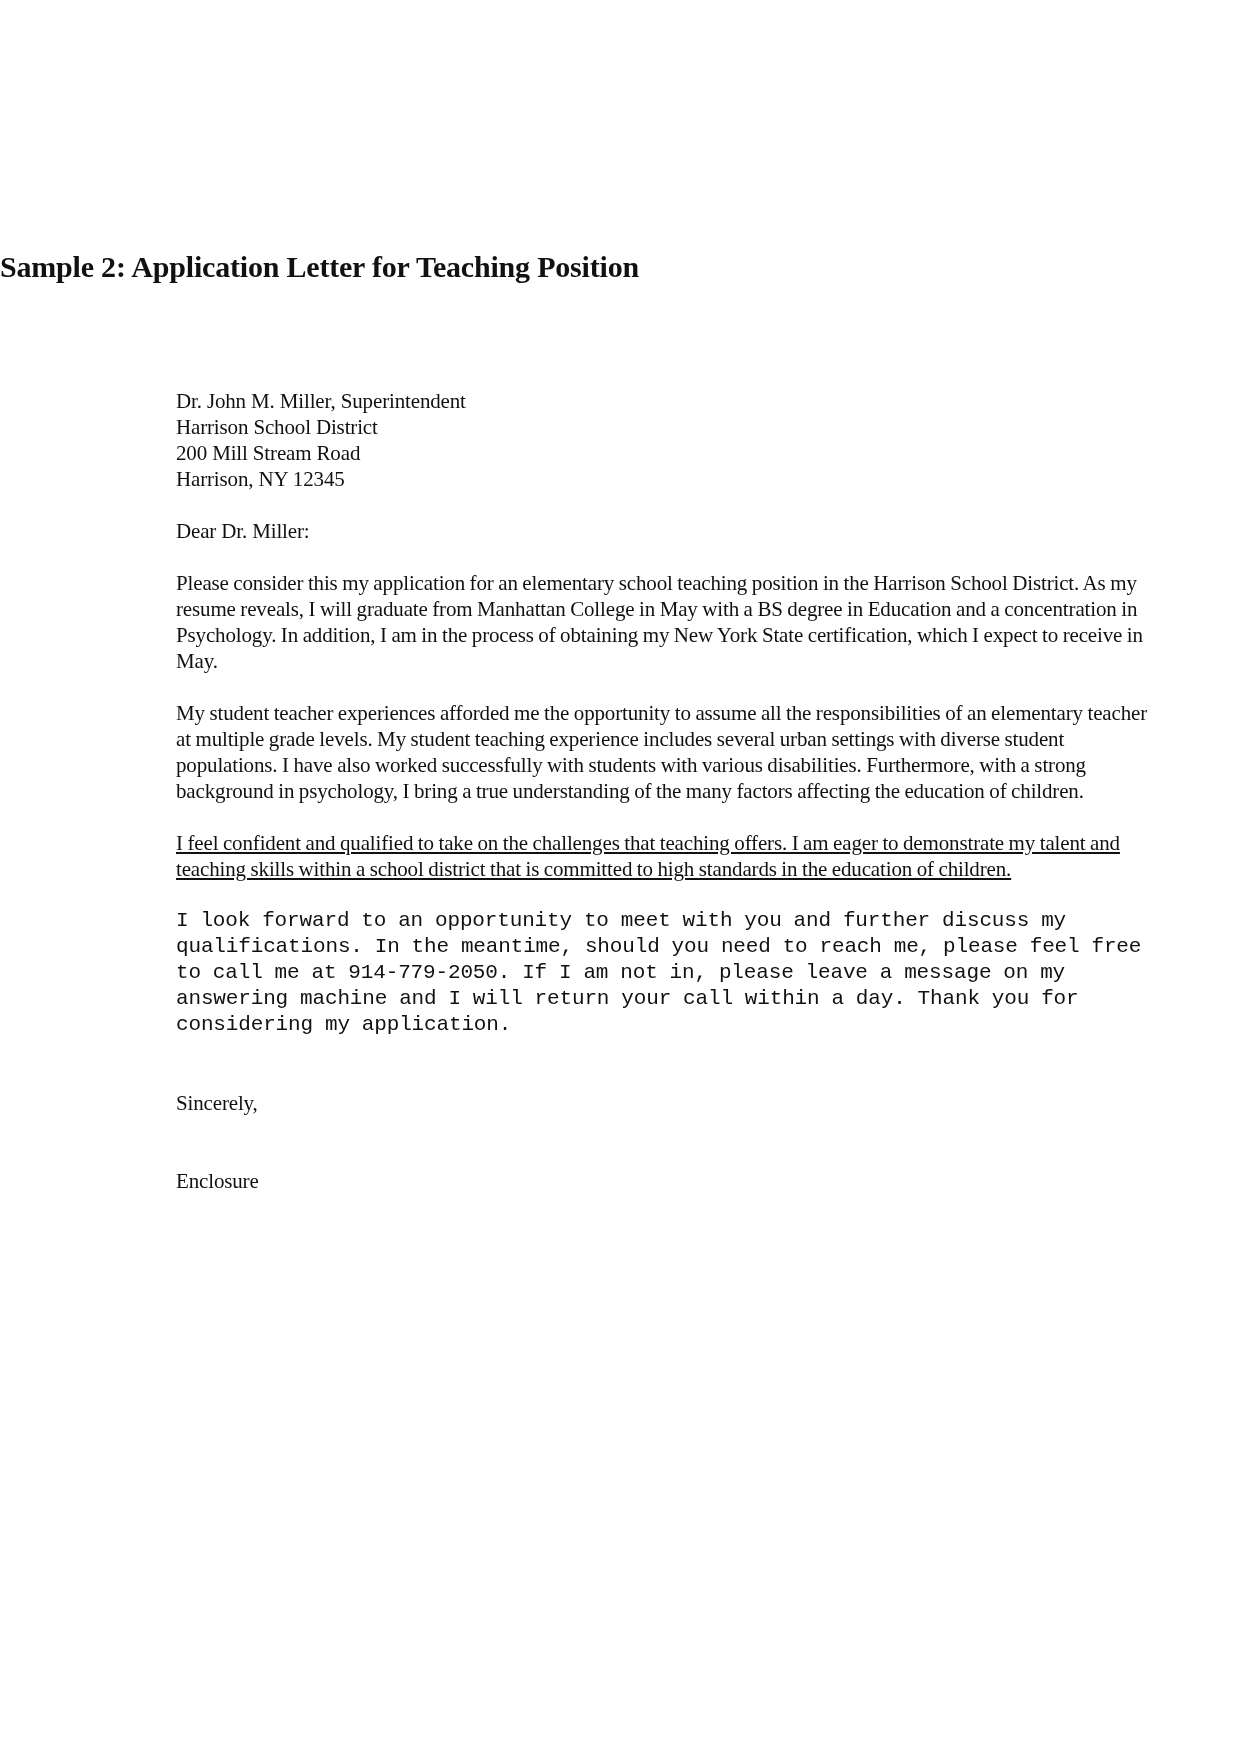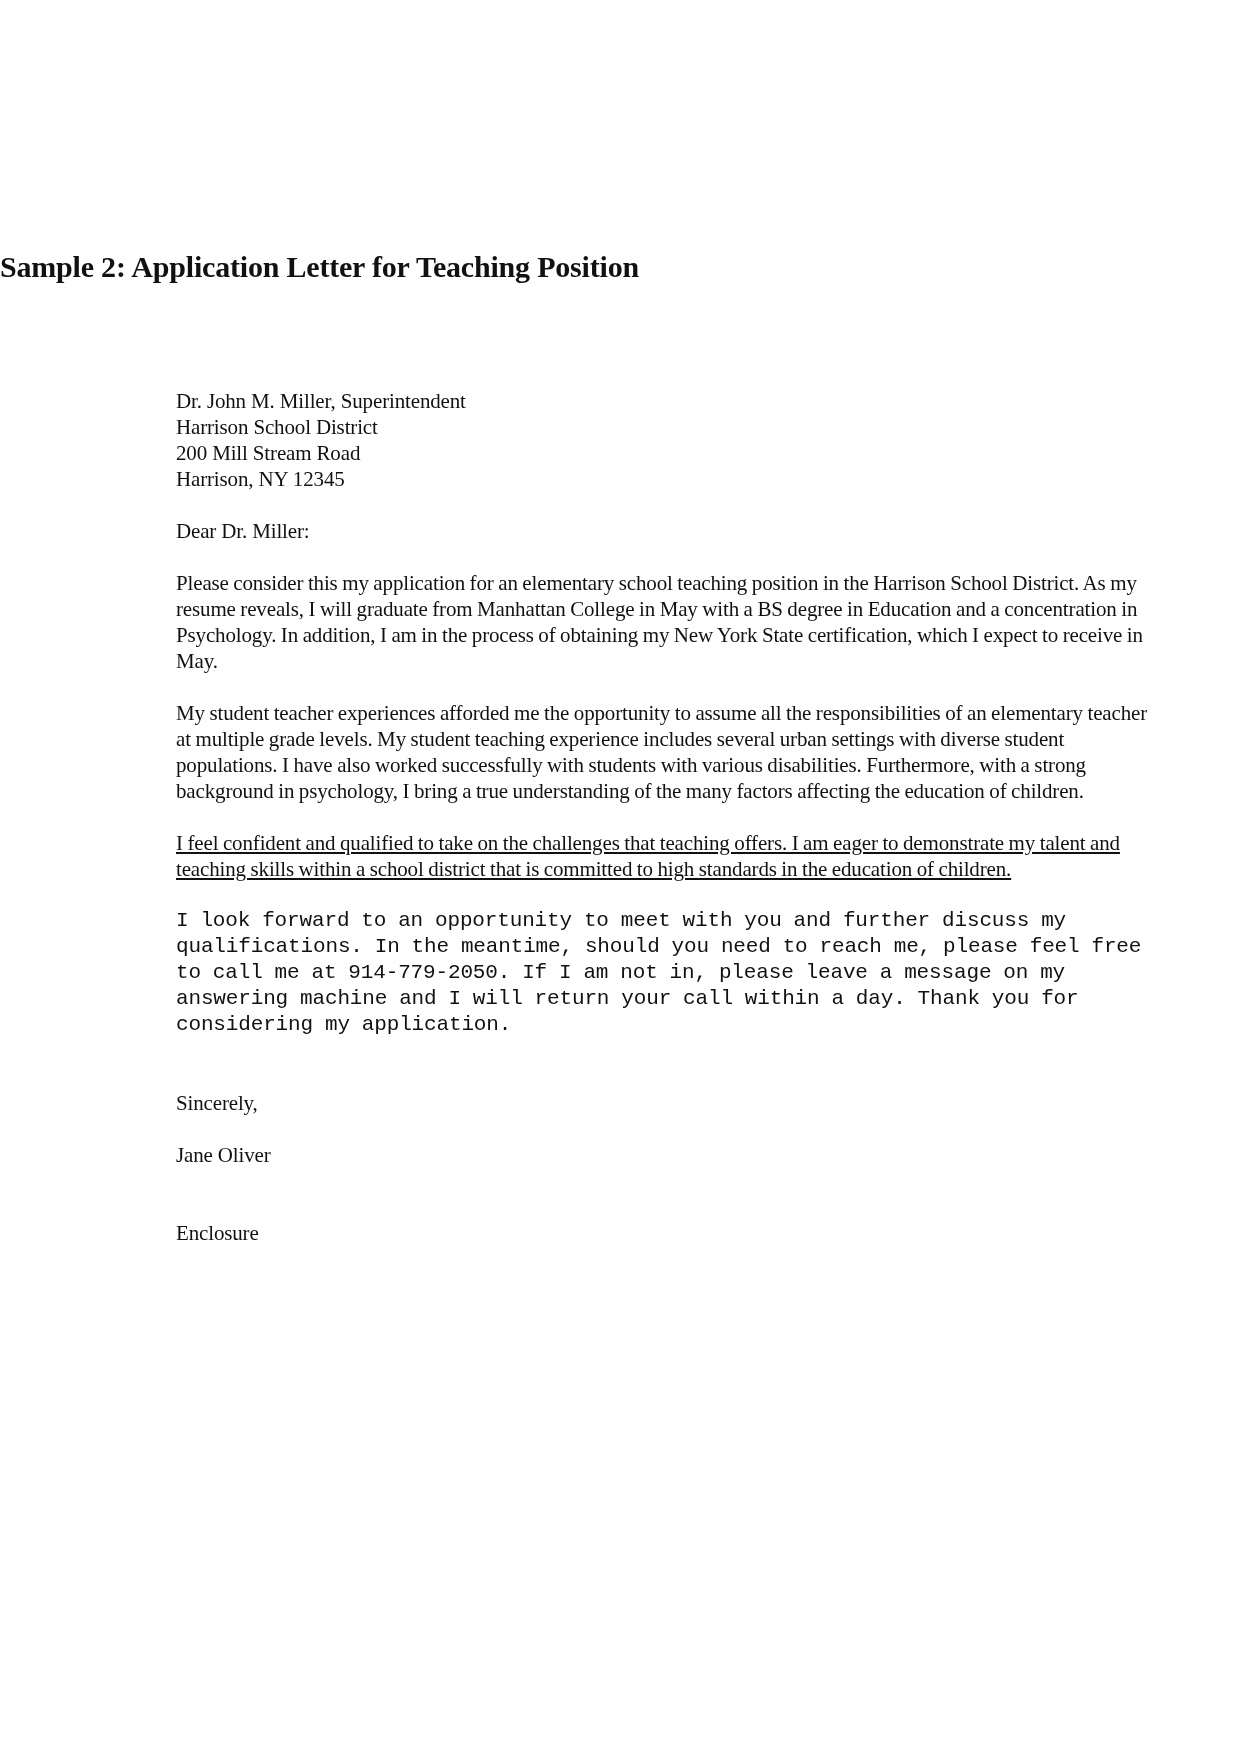--- a/index.html
+++ b/index.html
@@ -97,17 +97,16 @@
     </div>
 
     <span class="salutation">Dear Dr. Miller:</span>
 
     <p class="paragraph" style="margin-bottom:0;">Please consider this my application for an elementary school teaching position in the Harrison School District.  As my resume reveals, I will graduate from Manhattan College in May with a BS degree in Education and a concentration in Psychology.  In addition, I am in the process of obtaining my New York State certification, which I expect to receive in May.</p>
     <p class="paragraph" style="margin-bottom:0;">My student teacher experiences afforded me the opportunity to assume all the responsibilities of an elementary teacher at multiple grade levels.  My student teaching experience includes several urban settings with diverse student populations.  I have also worked successfully with students with various disabilities.  Furthermore, with a strong background in psychology, I bring a true understanding of the many factors affecting the education of children.</p>
     <p class="paragraph" style="margin-bottom:0;text-decoration:underline;">I feel confident and qualified to take on the challenges that teaching offers.  I am eager to demonstrate my talent and teaching skills within a school district that is committed to high standards in the education of children.</p>
     <p class="paragraph" style="margin-bottom:0;font-family:Liberation Mono, monospace;">I look forward to an opportunity to meet with you and further discuss my qualifications.  In the meantime, should you need to reach me, please feel free to call me at 914-779-2050.  If I am not in, please leave a message on my answering machine and I will return your call within a day.  Thank you for considering my application.</p>
 
     <span class="closing">Sincerely,</span>
-    <span class="signer">Jane Oliver</span>
     <span class="enclosure">Enclosure</span>
 
   </div>
 </div>
 
 </body></html>

